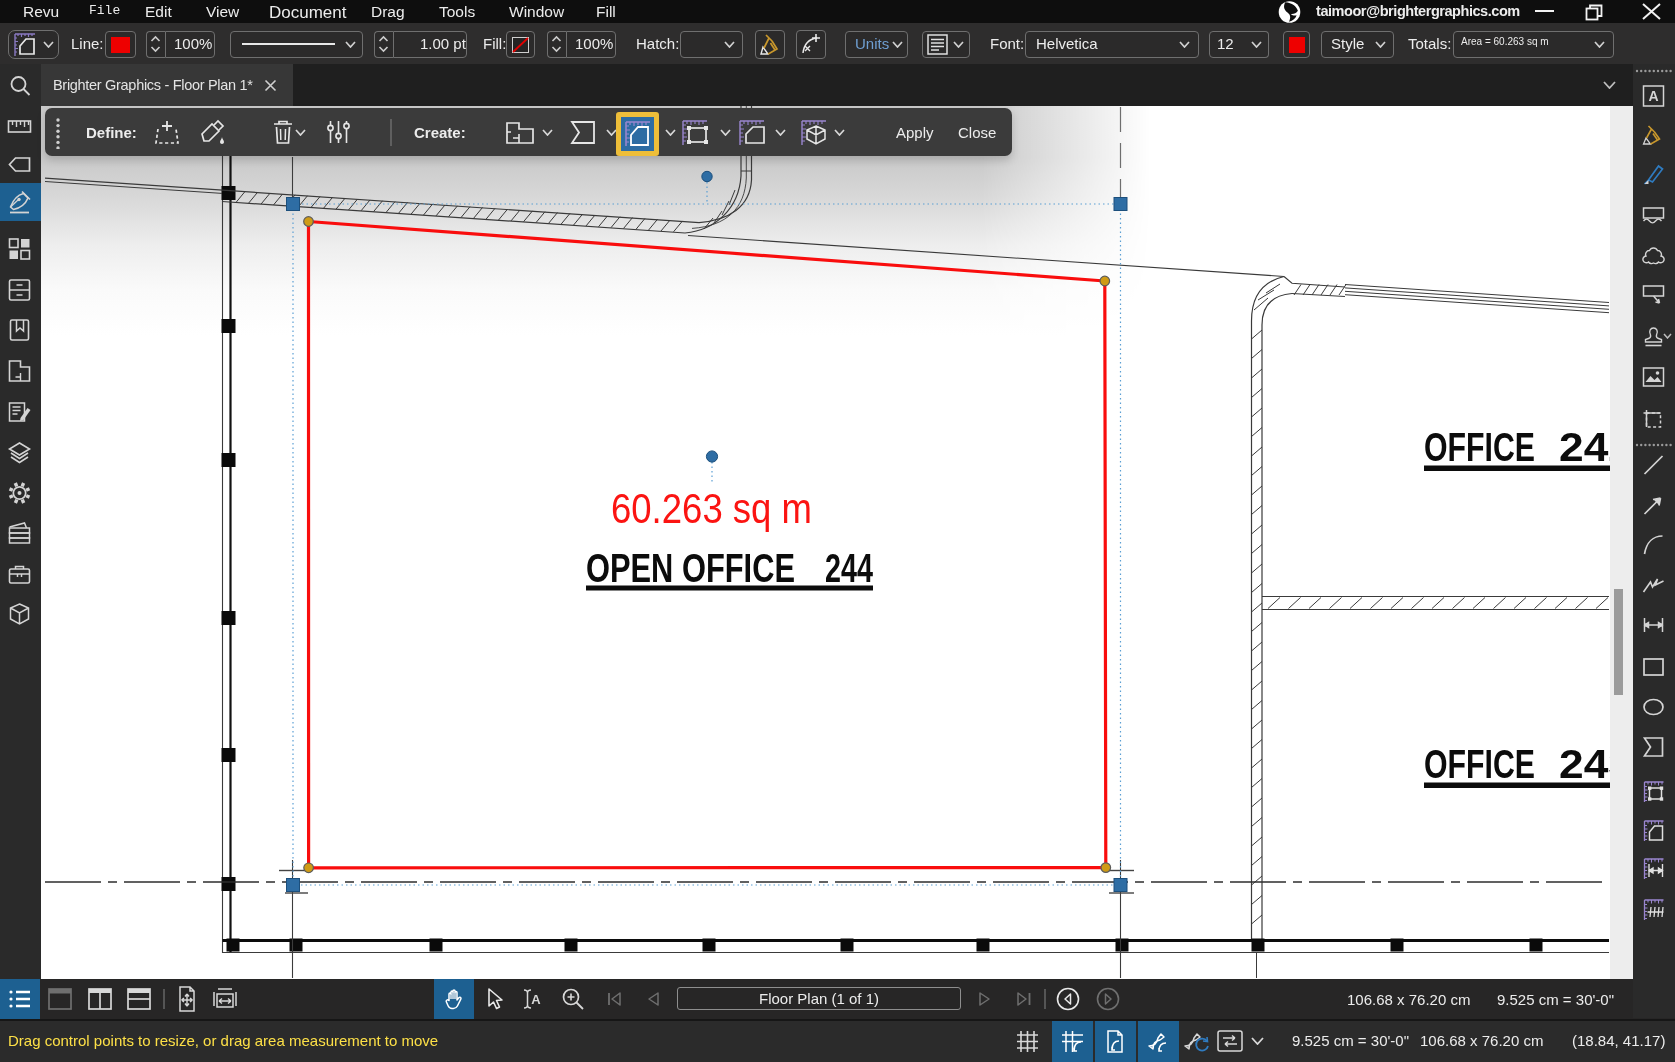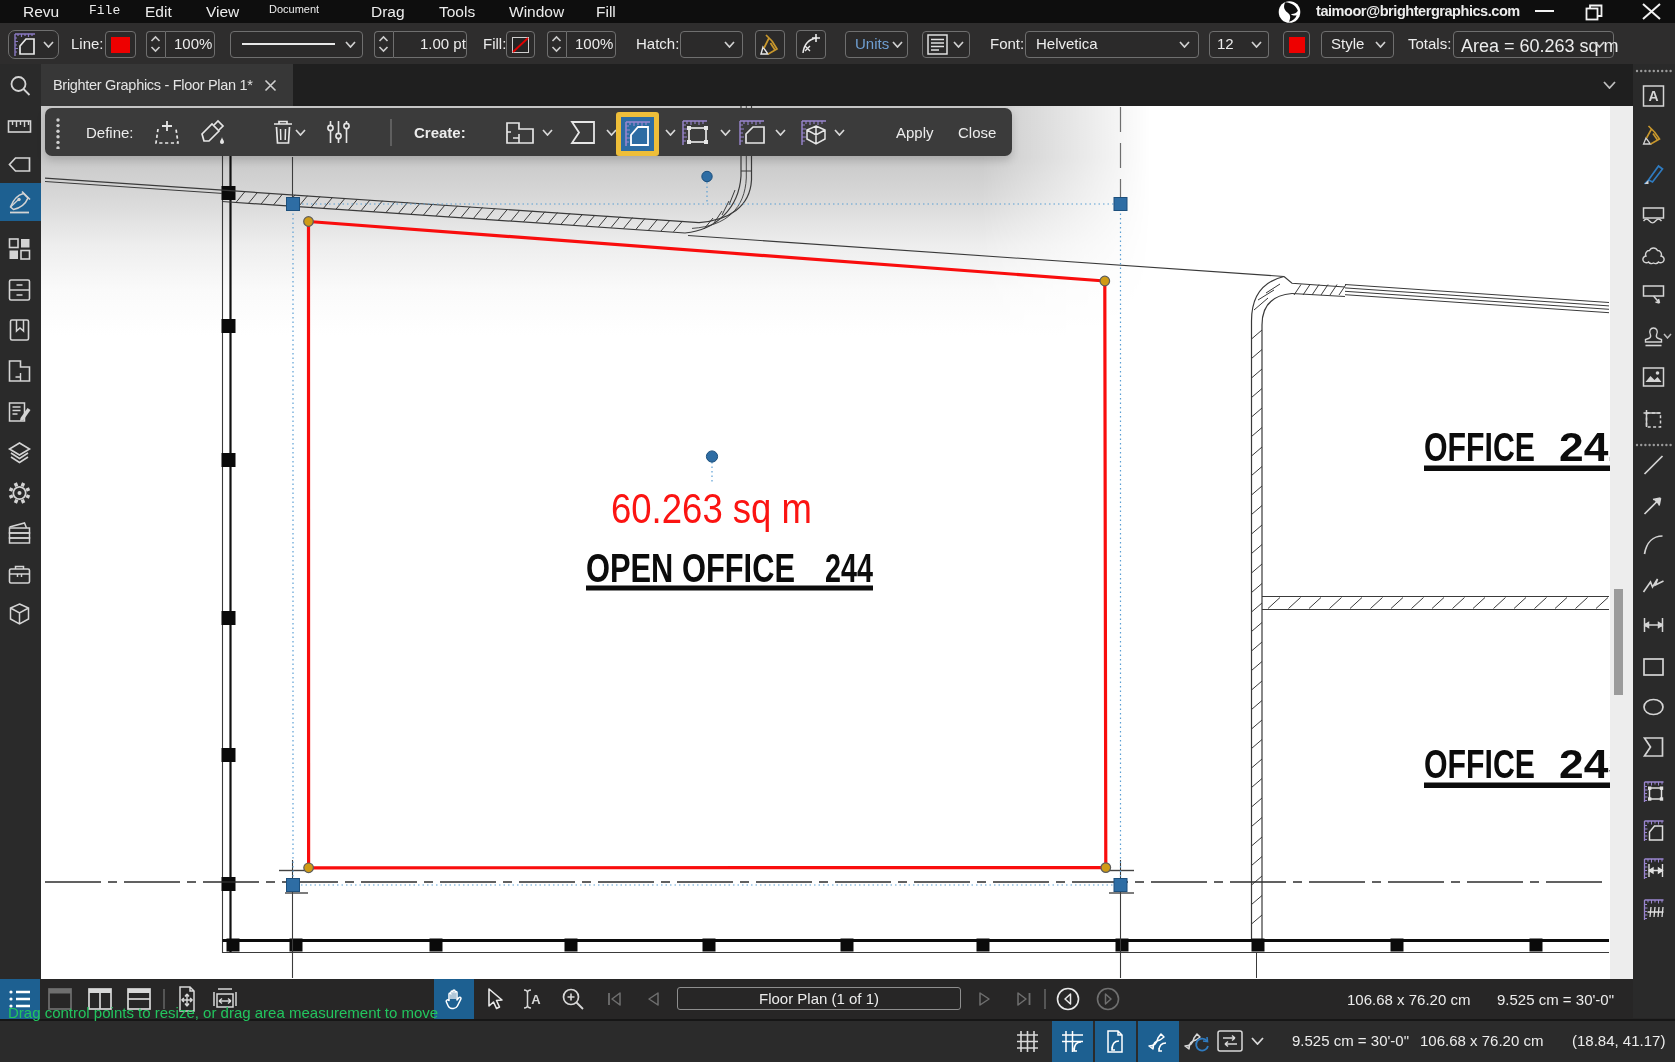--- a/index.html
+++ b/index.html
@@ -21,21 +21,21 @@
 <div class="abs" style="left:1614px;top:589px;width:9px;height:106px;background:#9b9b9b;"></div>
 <div class="abs" style="left:0;top:979px;width:1675px;height:39.5px;background:#272626;"></div>
     <div class="abs" style="left:0;top:1018.5px;width:1675px;height:2.5px;background:#161616;"></div>
 <div class="abs" style="left:0;top:1021px;width:1675px;height:41px;background:#2b2b2b;"></div>
 <div class="abs" style="left:0;top:64px;width:41px;height:915px;background:#2a2a2a;"></div>
 <div class="abs" style="left:1633px;top:64px;width:42px;height:954px;background:#2a2a2a;"></div>
 <div class="abs lbl" style="left:23px;top:3px;font-size:15.5px;">Revu</div>
 <div class="abs lbl" style="left:89px;top:3px;font-size:13px;font-family:Liberation Mono, monospace;">File</div>
 <div class="abs lbl" style="left:145px;top:3px;font-size:15.5px;">Edit</div>
 <div class="abs lbl" style="left:206px;top:3px;font-size:15.5px;">View</div>
-<div class="abs lbl" style="left:269px;top:3px;font-size:11px;">Document</div>
+<div class="abs lbl" style="left:269px;top:3px;font-size:17px;">Document</div>
 <div class="abs lbl" style="left:371px;top:3px;font-size:15.5px;">Drag</div>
 <div class="abs lbl" style="left:439px;top:3px;font-size:15.5px;">Tools</div>
 <div class="abs lbl" style="left:509px;top:3px;font-size:15.5px;">Window</div>
 <div class="abs lbl" style="left:596px;top:3px;font-size:15.5px;">Fill</div>
 <svg class="abs" style="left:1277px;top:1px;" width="25" height="22" viewBox="0 0 25 22">
 <circle cx="12.5" cy="11" r="10.8" fill="#ffffff"></circle>
 <path d="M8.2 1.2 C6.2 5.5 6.8 8.5 10.5 11.5 C13.5 13.8 14 16.5 12 20.8 C16 19.5 18.6 17.5 19.6 14.2 C17.5 14.8 15.6 14.5 13.8 13 C16.8 13.3 19.3 12.3 20.9 9.8 C19.5 5.2 15.2 1.8 8.2 1.2 Z" fill="#0e0e0e"></path>
 </svg>
 <div class="abs lbl" style="left:1316px;top:3px;font-weight:bold;font-size:14.5px;letter-spacing:-0.45px;">taimoor@brightergraphics.com</div>
 <div class="abs" style="left:1535px;top:10px;width:19px;height:2.4px;background:#f2f2f2;"></div>
@@ -135,21 +135,21 @@
     </svg>
 <div class="ctl" style="left:1283px;width:27px;"></div>
 <div class="abs" style="left:1288.5px;top:36.5px;width:16px;height:16px;background:#ee0000;"></div>
 <div class="ctl" style="left:1321px;width:73px;"></div>
 <div class="ctltxt" style="left:1331px;top:35px;">Style</div>
 <svg class="abs" style="left:1375px;top:41px;" width="11" height="7" viewBox="0 0 11 7">
       <path d="M1 1 L5.5 6 L10 1" fill="none" stroke="#d0d0d0" stroke-width="1.7"></path>
     </svg>
 <div class="abs lbl" style="left:1408px;top:35px;">Totals:</div>
 <div class="ctl" style="left:1453px;width:161px;"></div>
-<div class="ctltxt" style="left:1461px;top:36px;font-size:18px;">Area = 60.263 sq m</div>
+<div class="ctltxt" style="left:1461px;top:36px;font-size:10px;">Area = 60.263 sq m</div>
 <svg class="abs" style="left:1594px;top:41px;" width="11" height="7" viewBox="0 0 11 7">
       <path d="M1 1 L5.5 6 L10 1" fill="none" stroke="#d0d0d0" stroke-width="1.7"></path>
     </svg>
 <div class="abs" style="left:41px;top:64px;width:252px;height:42px;background:#373737;"></div>
 <div class="abs lbl" style="left:53px;top:77px;color:#e4e4e4;font-size:14.5px;letter-spacing:-0.3px;">Brighter Graphics - Floor Plan 1*</div>
 <svg class="abs" style="left:264px;top:79px;" width="13" height="13" viewBox="0 0 13 13">
 <path d="M1.5 1.5 L11.5 11.5 M11.5 1.5 L1.5 11.5" stroke="#d0d0d0" stroke-width="1.6"></path>
 </svg>
 <svg class="abs" style="left:1603px;top:81px;" width="13" height="8" viewBox="0 0 13 8">
       <path d="M1 1 L6.5 7 L12 1" fill="none" stroke="#bdbdbd" stroke-width="1.8"></path>
@@ -335,21 +335,21 @@
     </svg>
     <div class="abs" style="left:45px;top:108px;width:967px;height:48px;background:#3b3b3b;border-radius:7px;box-shadow:0 4px 9px rgba(0,0,0,0.17);"></div>
 <svg class="abs" style="left:55px;top:117px;" width="6" height="32">
       <circle cx="3" cy="3.0" r="1.7" fill="#cfcfcf"></circle>
       <circle cx="3" cy="8.6" r="1.7" fill="#cfcfcf"></circle>
       <circle cx="3" cy="14.2" r="1.7" fill="#cfcfcf"></circle>
       <circle cx="3" cy="19.799999999999997" r="1.7" fill="#cfcfcf"></circle>
       <circle cx="3" cy="25.4" r="1.7" fill="#cfcfcf"></circle>
       <circle cx="3" cy="31.0" r="1.7" fill="#cfcfcf"></circle>
     </svg>
-<div class="abs lbl" style="left:86px;top:124px;font-weight:normal;">Define:</div>
+<div class="abs lbl" style="left:86px;top:124px;font-weight:bold;">Define:</div>
 <svg class="abs" style="left:153px;top:119px;" width="30" height="27" viewBox="0 0 30 27">
 <path d="M5 10 L3 24 L25 24 L23 10" fill="none" stroke="#e6e6e6" stroke-width="1.7" stroke-dasharray="3.2 2.6"></path>
 <path d="M14 2 L14 12 M9 7 L19 7" stroke="#e6e6e6" stroke-width="1.8"></path>
 </svg>
 <svg class="abs" style="left:198px;top:119px;" width="28" height="27" viewBox="0 0 28 27">
 <path d="M3 19 L13 9 L20 16 L10 26 L5 26 Z" fill="none" stroke="#e6e6e6" stroke-width="1.7" transform="translate(1,-4)"></path>
 <path d="M17 5 L21 1 L26 6 L22 10" fill="none" stroke="#e6e6e6" stroke-width="1.7" transform="translate(-1,1)"></path>
 <path d="M24 18 C24 20 22 21 22 23 C22 24.2 23 25 24 25 C25 25 26 24.2 26 23 C26 21 24 20 24 18 Z" fill="#e6e6e6"></path>
 </svg>
 <svg class="abs" style="left:271px;top:118px;" width="24" height="28" viewBox="0 0 24 28">
@@ -673,21 +673,21 @@
 <svg class="abs" style="left:1056px;top:987.0px;" width="24" height="24" viewBox="0 0 24 24">
       <circle cx="12" cy="12" r="10.5" fill="none" stroke="#e8e8e8" stroke-width="1.6"></circle>
       <path d="M14.5 7 L9 12 L14.5 17 Z" fill="none" stroke="#e8e8e8" stroke-width="1.5" stroke-linejoin="round"></path>
     </svg>
 <svg class="abs" style="left:1096px;top:987.0px;" width="24" height="24" viewBox="0 0 24 24">
       <circle cx="12" cy="12" r="10.5" fill="none" stroke="#6f6f6f" stroke-width="1.6"></circle>
       <path d="M9.5 7 L15 12 L9.5 17 Z" fill="none" stroke="#6f6f6f" stroke-width="1.5" stroke-linejoin="round"></path>
     </svg>
 <div class="abs lbl" style="left:1347px;top:991px;">106.68 x 76.20 cm</div>
 <div class="abs lbl" style="left:1497px;top:991px;">9.525 cm = 30'-0"</div>
-<div class="abs lbl" style="left:8px;top:1004px;color:#22c55e;">Drag control points to resize, or drag area measurement to move</div>
+<div class="abs lbl" style="left:8px;top:1032px;color:#fde047;">Drag control points to resize, or drag area measurement to move</div>
 <svg class="abs" style="left:1016px;top:1029.5px;" width="23" height="23" viewBox="0 0 23 23">
       <path d="M5 1 L5 22 M11.5 1 L11.5 22 M18 1 L18 22 M1 5 L22 5 M1 11.5 L22 11.5 M1 18 L22 18" stroke="#d8d8d8" stroke-width="1.6"></path>
     </svg>
 <div class="abs" style="left:1052px;top:1021px;width:41px;height:41px;background:#1d6091;"></div>
 <div class="abs" style="left:1095px;top:1021px;width:41px;height:41px;background:#1d6091;"></div>
 <div class="abs" style="left:1138px;top:1021px;width:41px;height:41px;background:#1d6091;"></div>
 <svg class="abs" style="left:1061px;top:1029.5px;" width="23" height="23" viewBox="0 0 23 23">
       <path d="M5 1 L5 22 M11.5 1 L11.5 22 M1 5 L22 5 M1 11.5 L22 11.5" stroke="#fff" stroke-width="1.5"></path>
       <path d="M13 21 C13 15 15 12 20 12 M16 21 L13 21 L13 18" fill="none" stroke="#fff" stroke-width="1.7"></path>
     </svg>

